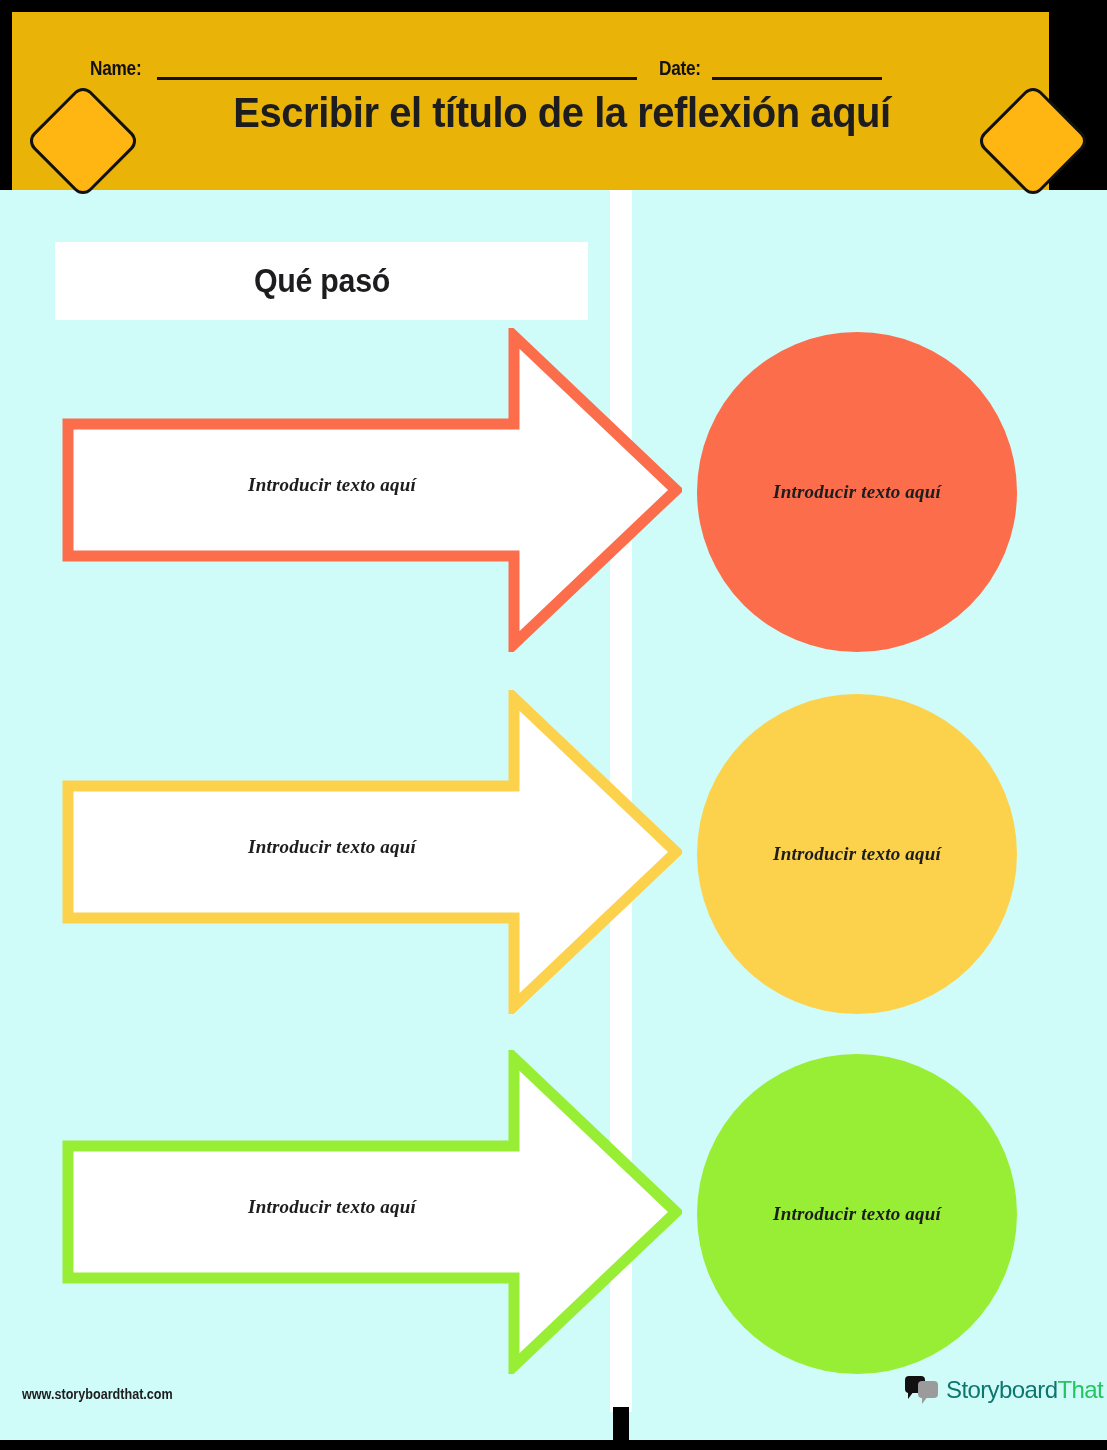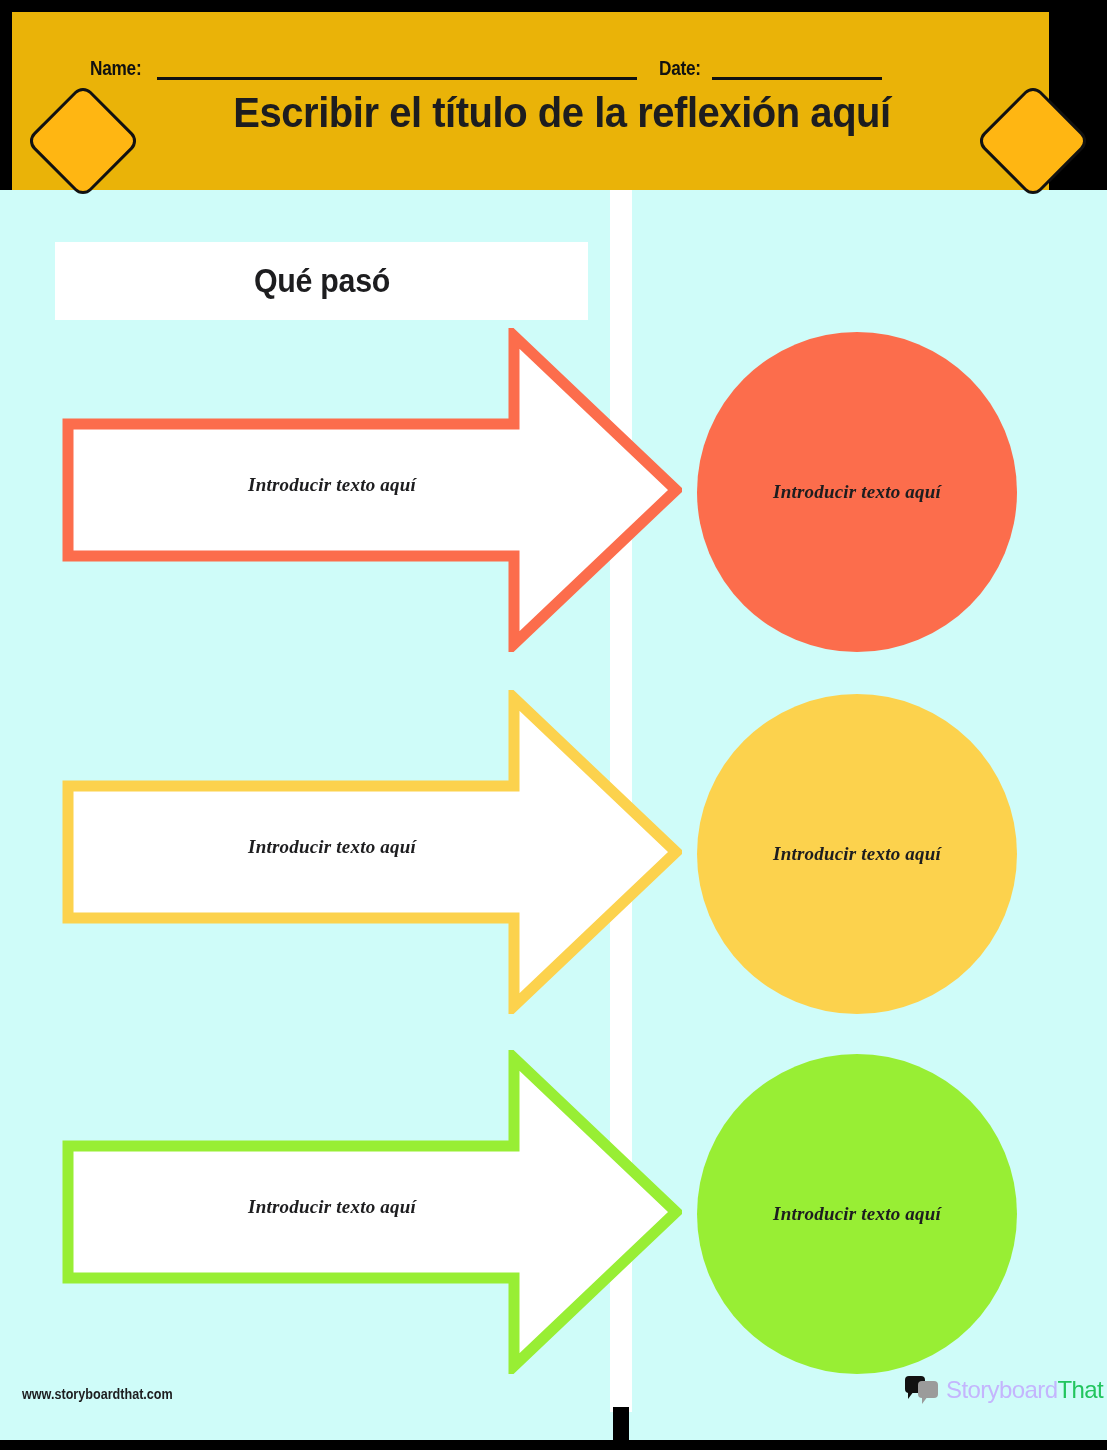--- a/index.html
+++ b/index.html
@@ -235,21 +235,21 @@
     position: absolute;
     left: 4px; top: 15px;
     border-left: 6px solid #9b9b9b;
     border-bottom: 8px solid transparent;
   }
   #logo-text {
     font-family: "Liberation Sans", sans-serif;
     font-size: 24px;
     letter-spacing: -0.6px;
   }
-  #logo-text .lt-a { color: #c4b5fd; }
+  #logo-text .lt-a { color: #0f766e; }
   #logo-text .lt-b { color: #22c55e; }
 </style>
 </head>
 <body>
 
 <div id="page" style="background: rgb(0, 0, 0);">
 
   <div id="header-band">
 
     <div id="nameline">

